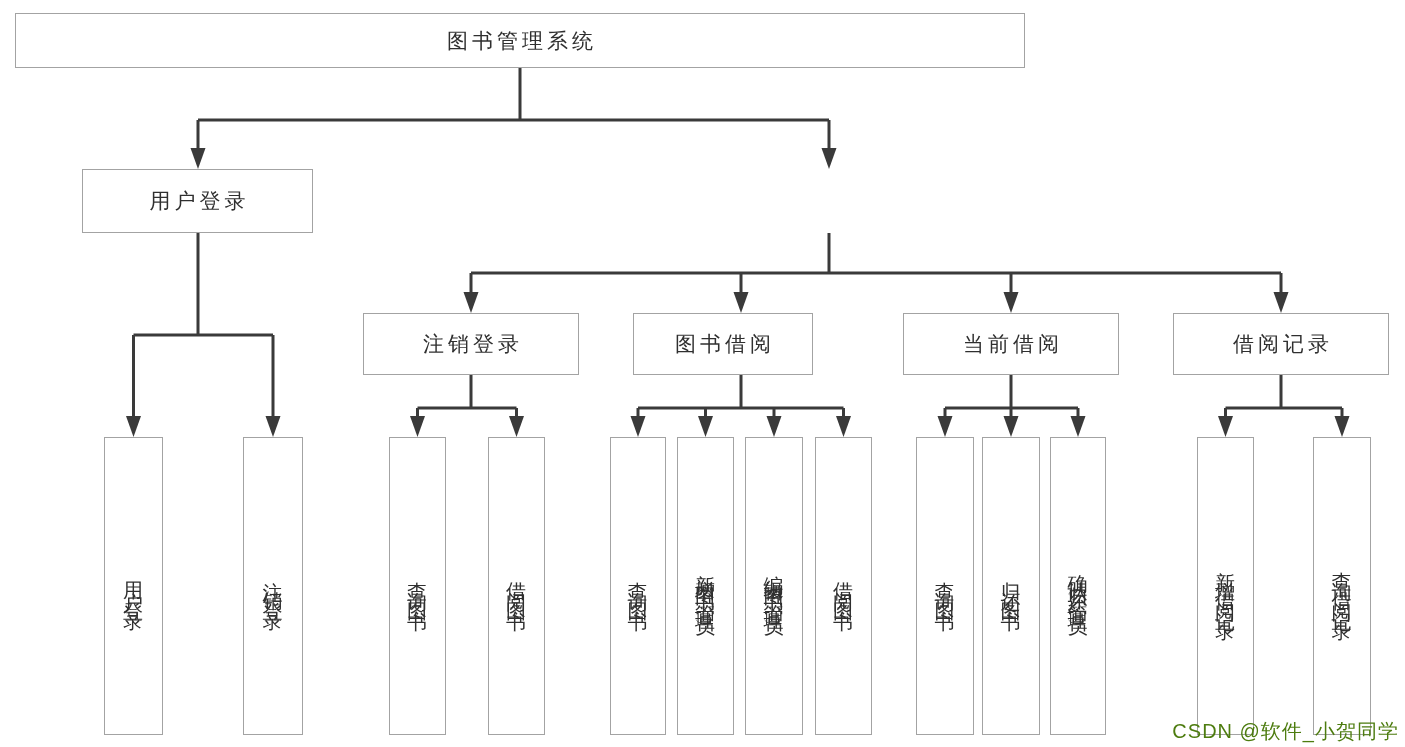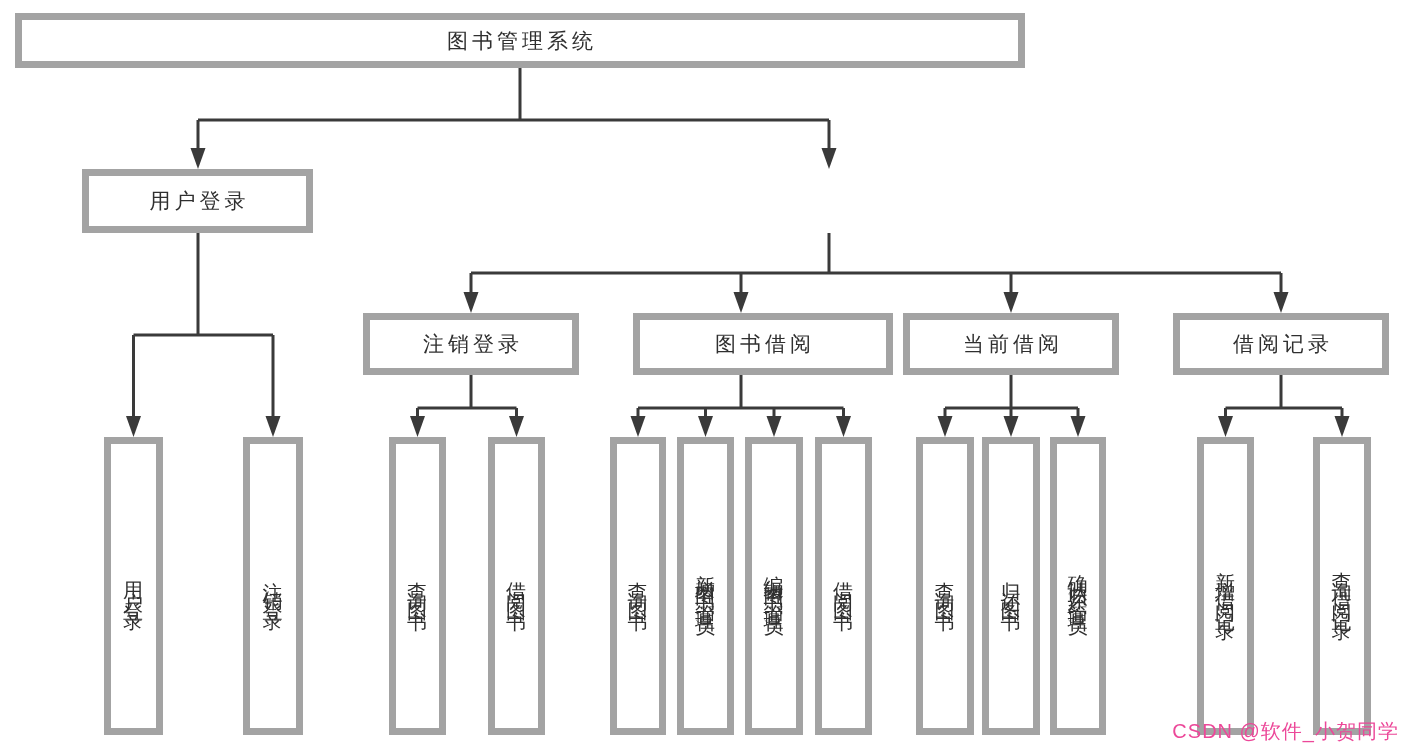--- a/index.html
+++ b/index.html
@@ -12,21 +12,21 @@
     font-family: "Liberation Sans", sans-serif;
   }
   .connectors {
     position: absolute;
     left: 0; top: 0;
     width: 1405px; height: 747px;
   }
   .box {
     position: absolute;
     box-sizing: border-box;
-    border: 7px solid #a3a3a3;
+    border: 1px solid #a3a3a3;
     background: #ffffff;
     display: flex;
     align-items: center;
     justify-content: center;
     color: #2f2f2f;
     text-align: center;
   }
   .h {
     font-size: 21px;
     letter-spacing: 4px;
@@ -39,21 +39,21 @@
     font-size: 20px;
     letter-spacing: 10px;
     line-height: 1;
   }
   .v.tight { letter-spacing: 6px; }
   .watermark {
     position: absolute;
     right: 6px;
     bottom: 2px;
     font-size: 20px;
-    color: #ec4899;
+    color: #4d7c0f;
     letter-spacing: 1px;
     z-index: 5;
     white-space: nowrap;
     margin-left: 20px;
   }
 </style>
 </head>
 <body>
 
 <div class="canvas">
@@ -96,21 +96,21 @@
       <polygon points="1218,416 1233,416 1225.5,437"></polygon>
       <polygon points="1334.5,416 1349.5,416 1342,437"></polygon>
     </g>
   </svg>
 
   <div class="box h" style="left:15px; top:13px; width:1010px; height:55px;">图书管理系统</div>
 
   <div class="box h" style="left:82px; top:169px; width:231px; height:64px;">用户登录</div>
 
   <div class="box h" style="left:363px; top:313px; width:216px; height:62px;">注销登录</div>
-  <div class="box h" style="left:633px; top:313px; width:260px; height:62px;">图书借阅</div>
+  <div class="box h" style="left:633px; top:313px; width:180px; height:62px;">图书借阅</div>
   <div class="box h" style="left:903px; top:313px; width:216px; height:62px;">当前借阅</div>
   <div class="box h" style="left:1173px; top:313px; width:216px; height:62px;">借阅记录</div>
 
   <div class="box v" style="left:104px; top:437px; width:59px; height:298px;">用户登录</div>
   <div class="box v" style="left:243px; top:437px; width:60px; height:298px;">注销登录</div>
 
   <div class="box v" style="left:389px; top:437px; width:57px; height:298px;">查询图书</div>
   <div class="box v" style="left:488px; top:437px; width:57px; height:298px;">借阅图书</div>
 
   <div class="box v" style="left:610px; top:437px; width:56px; height:298px;">查询图书</div>

